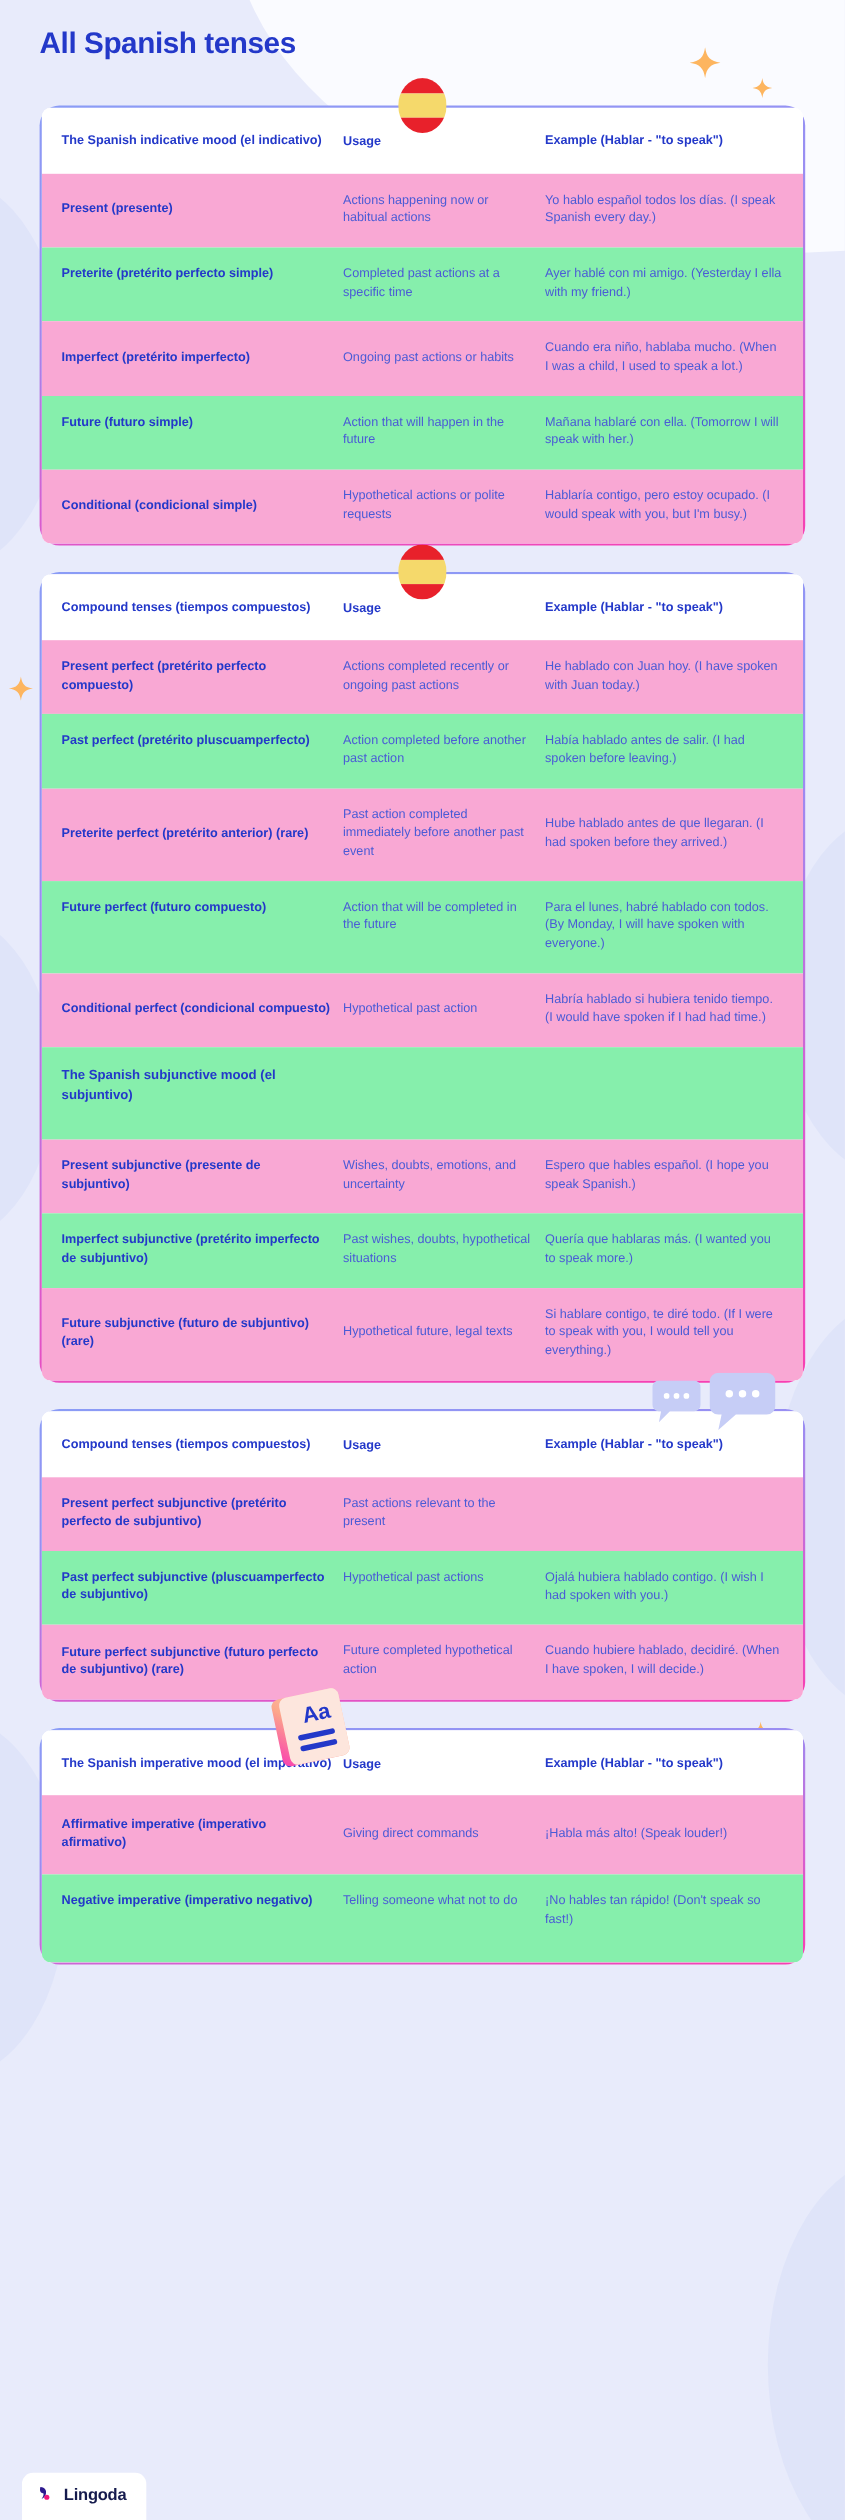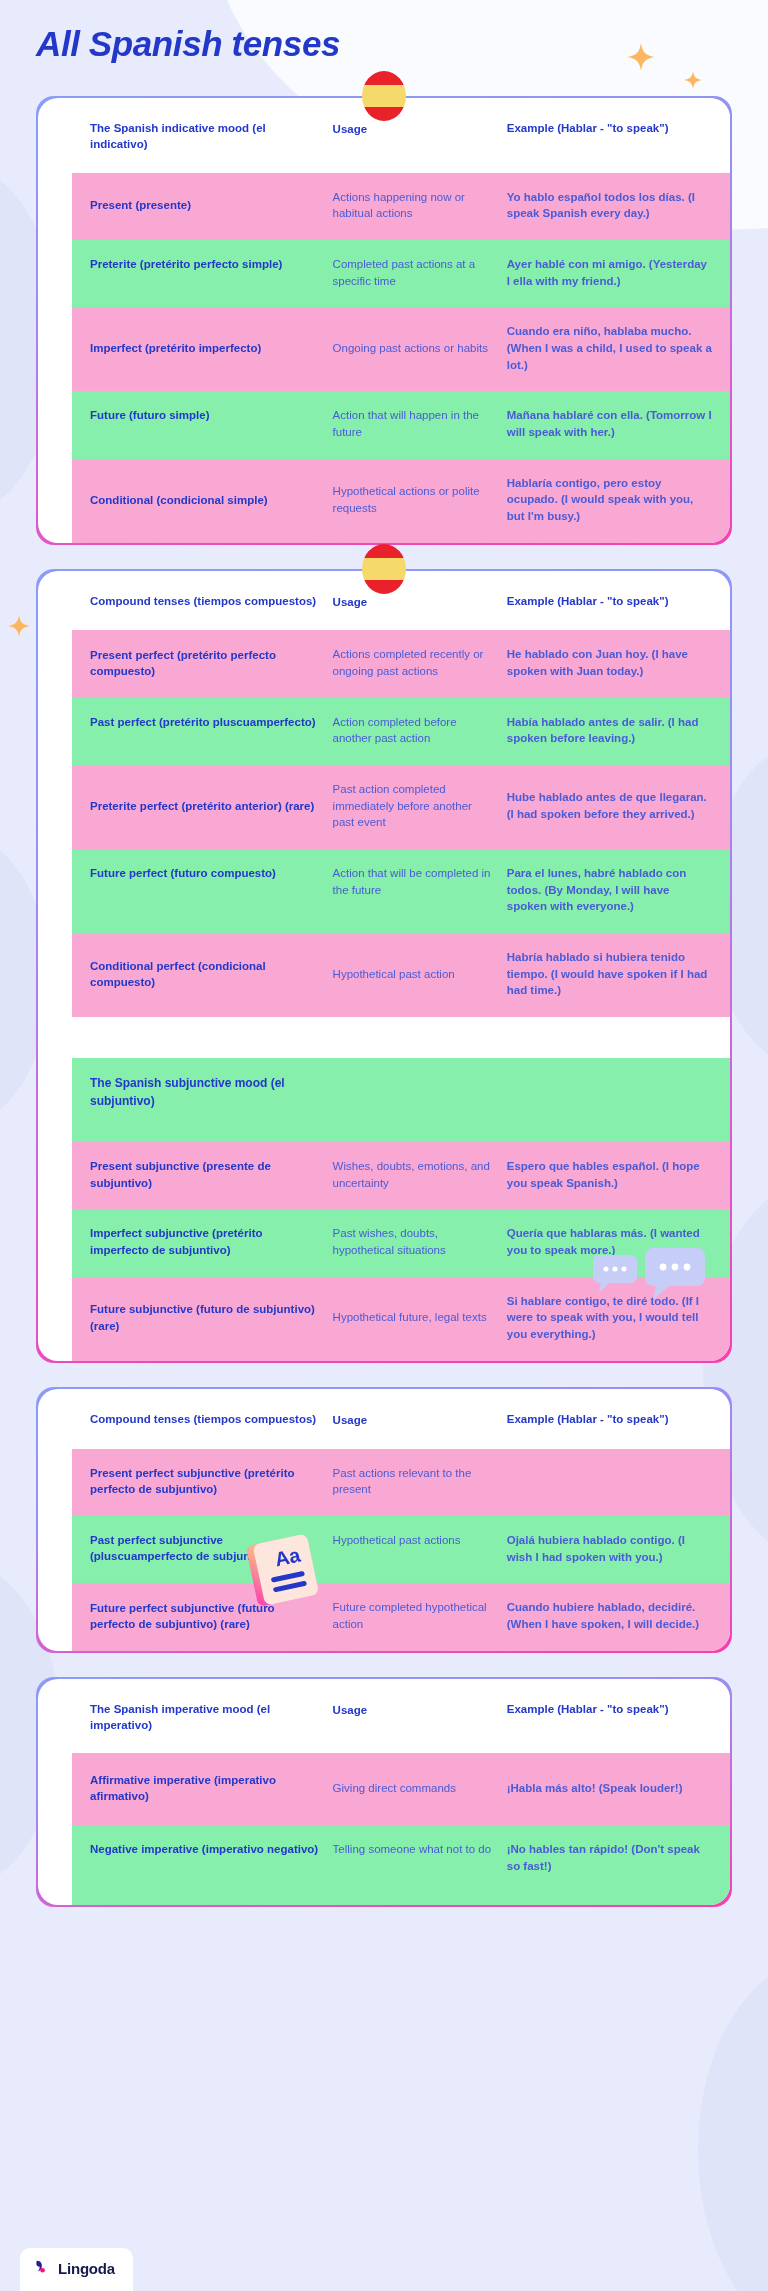--- a/index.html
+++ b/index.html
@@ -92,49 +92,47 @@
     position: absolute;
     z-index: 3;
   }
   .sparkle svg { display: block; }
 
   
   .page-title {
     position: absolute;
     left: 36px;
     top: 24px;
-    font-size: 35px;
+    font-size: 27px;
     font-weight: bold;
     color: #2338c9;
     letter-spacing: -0.4px;
     z-index: 5;
-    font-style: italic;
   }
 
   
   .content {
     position: absolute;
     left: 0;
     top: 0;
     width: 768px;
     z-index: 4;
   }
 
   .card {
     position: relative;
     margin: 0 36px;
     border-radius: 18px;
     padding: 2px;
     background: linear-gradient(170deg, #8a9cf6 0%, #9a8df2 35%, #d65fd0 70%, #f93eb1 100%);
   }
   .card-inner {
-    border-radius: 20px;
+    border-radius: 8px;
     overflow: hidden;
     background: #ffffff;
-    padding-left: 34px;
   }
 
   .row {
     display: flex;
     padding: 16px 18px 18px 18px;
     align-items: flex-start;
   }
   .row.alt { background: #f9a8d4; align-items: center; }
   .row.plain { background: #86efac; }
 
@@ -157,21 +155,20 @@
     padding-right: 10px;
     font-size: 11.5px;
     color: #4a5bd6;
     line-height: 1.45;
   }
   .col-example {
     width: 33%;
     font-size: 11.5px;
     color: #4a5bd6;
     line-height: 1.45;
-    font-weight: bold;
   }
 
   .header-row .col-tense,
   .header-row .col-usage,
   .header-row .col-example {
     font-weight: bold;
     color: #2338c9;
     font-size: 11.5px;
   }
   .header-row .col-usage { padding-top: 1px; }
@@ -395,21 +392,21 @@
       <div class="row plain">
         <div class="col-tense">Future perfect (futuro compuesto)</div>
         <div class="col-usage">Action that will be completed in the future</div>
         <div class="col-example">Para el lunes, habré hablado con todos. (By Monday, I will have spoken with everyone.)</div>
       </div>
       <div class="row alt">
         <div class="col-tense">Conditional perfect (condicional compuesto)</div>
         <div class="col-usage">Hypothetical past action</div>
         <div class="col-example">Habría hablado si hubiera tenido tiempo. (I would have spoken if I had had time.)</div>
       </div>
-      <div class="row plain section-row" style="min-height:84px;margin-top:41px;">
+      <div class="row plain section-row" style="min-height:84px;">
         <div class="col-tense">The Spanish subjunctive mood (el subjuntivo)</div>
         <div class="col-usage"></div>
         <div class="col-example"></div>
       </div>
       <div class="row alt">
         <div class="col-tense">Present subjunctive (presente de subjuntivo)</div>
         <div class="col-usage">Wishes, doubts, emotions, and uncertainty</div>
         <div class="col-example">Espero que hables español. (I hope you speak Spanish.)</div>
       </div>
       <div class="row plain">

